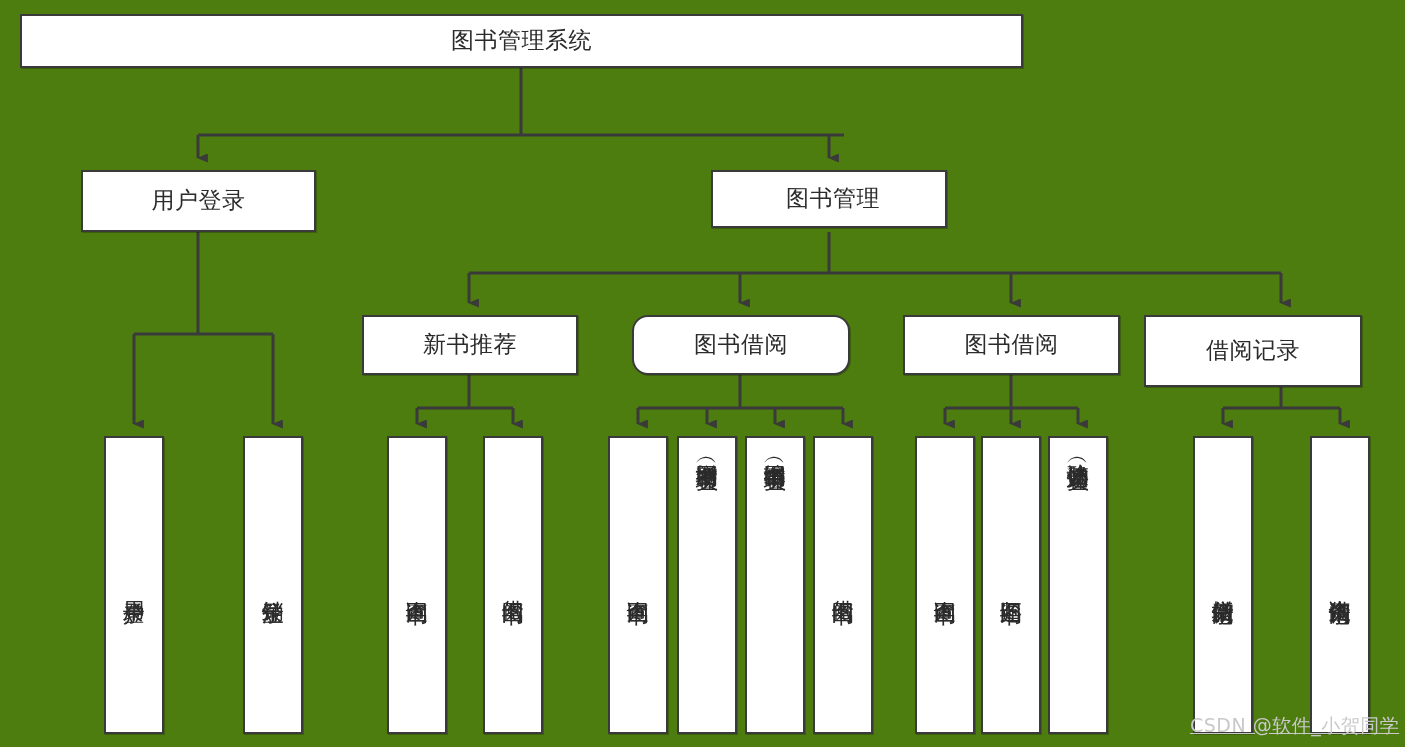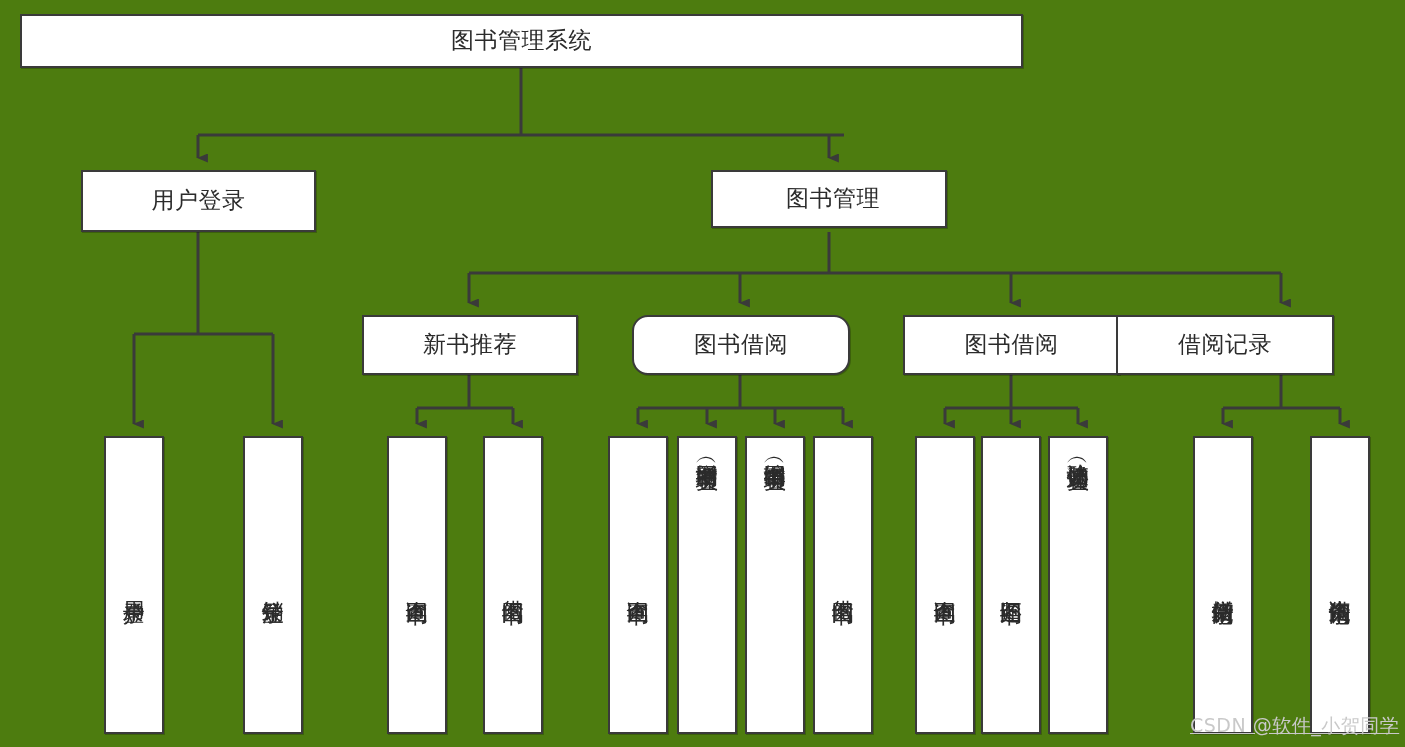--- a/index.html
+++ b/index.html
@@ -144,21 +144,21 @@
 
   <div class="node horiz" style="left:362px; top:315px; width:216px; height:60px;">
     <span class="lbl">新书推荐</span>
   </div>
   <div class="node horiz" style="left:632px; top:315px; width:218px; height:60px;border-radius:16px;">
     <span class="lbl">图书借阅</span>
   </div>
   <div class="node horiz" style="left:903px; top:315px; width:217px; height:60px;">
     <span class="lbl">图书借阅</span>
   </div>
-  <div class="node horiz" style="left:1116px; top:315px; width:218px; height:60px;">
+  <div class="node horiz" style="left:1144px; top:315px; width:218px; height:72px;">
     <span class="lbl">借阅记录</span>
   </div>
 
   <div class="node vert short-text" style="left:104px; top:436px; width:60px; height:298px;">
     <span class="lbl">用户登录</span>
   </div>
   <div class="node vert short-text" style="left:243px; top:436px; width:60px; height:298px;">
     <span class="lbl">注销登录</span>
   </div>
 

